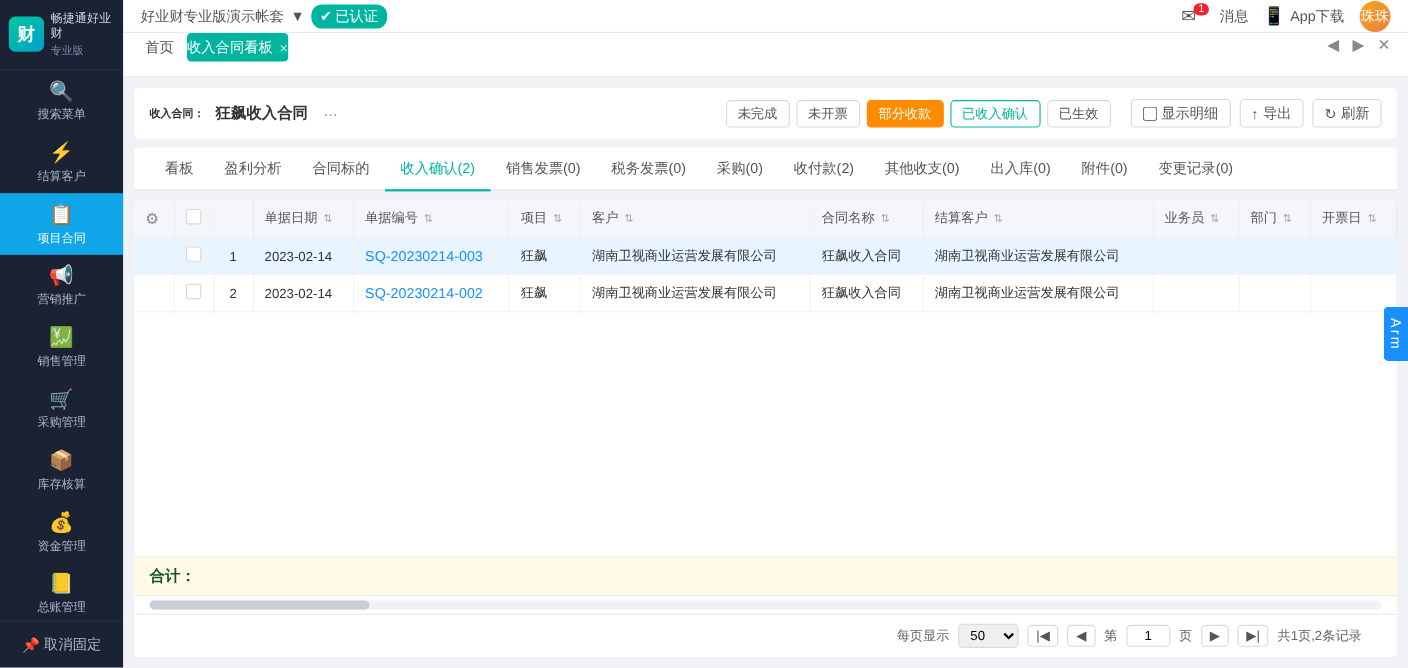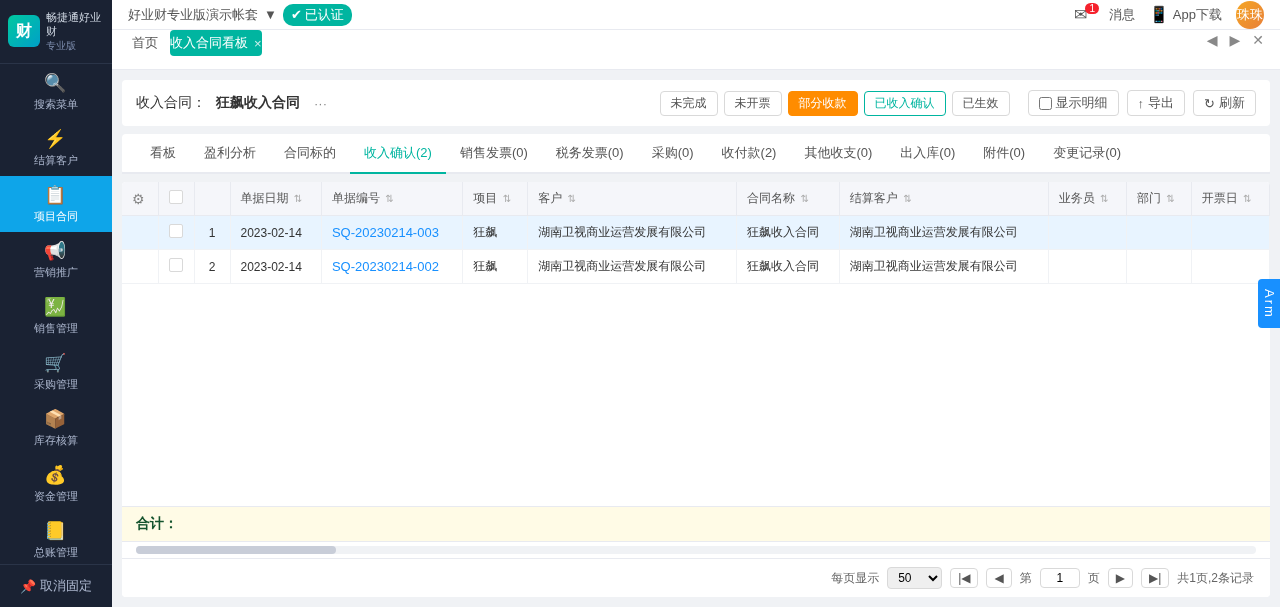--- a/index.html
+++ b/index.html
@@ -43,21 +43,21 @@
     .tabbar-tab-close { cursor: pointer; opacity: 0.8; }
     .tabbar-spacer { flex: 1; }
     .tabbar-nav { display: flex; gap: 4px; }
     .tabbar-nav-btn { cursor: pointer; color: #888; padding: 2px 4px; font-size: 14px; }
 
     
     .content { flex: 1; overflow: hidden; display: flex; flex-direction: column; background: #f0f2f5; padding: 10px; gap: 8px; }
 
     
     .contract-header { background: #fff; border-radius: 4px; padding: 10px 14px; display: flex; align-items: center; gap: 10px; flex-shrink: 0; }
-    .contract-title { font-size: 14px; color: #333; font-weight: 400; }
+    .contract-title { font-size: 10px; color: #333; font-weight: 700; }
     .contract-name { font-size: 14px; color: #333; font-weight: 600; }
     .contract-more { color: #888; cursor: pointer; padding: 0 4px; }
     .contract-statuses { display: flex; gap: 6px; margin-left: auto; }
     .status-btn { border: 1px solid #d9d9d9; border-radius: 4px; padding: 3px 10px; font-size: 12px; cursor: pointer; background: #fff; color: #555; }
     .status-btn.active-orange { background: #ff8c00; color: white; border-color: #ff8c00; }
     .status-btn.active-green { background: #fff; color: #00b5a0; border-color: #00b5a0; }
     .contract-right-actions { display: flex; gap: 8px; margin-left: 8px; }
     .action-btn { border: 1px solid #d9d9d9; border-radius: 4px; padding: 3px 10px; font-size: 12px; cursor: pointer; background: #fff; color: #555; display: flex; align-items: center; gap: 4px; }
 
     
@@ -84,21 +84,21 @@
     
     .table-footer { background: #fffbe6; border-top: 1px solid #e8eaf0; padding: 8px 14px; display: flex; align-items: center; gap: 8px; flex-shrink: 0; }
     .table-footer-label { color: #14532d; font-size: 14px; font-weight: 700; }
 
     
     .scrollbar-area { border-top: 1px solid #e8eaf0; padding: 4px 14px; background: #fff; }
     .scrollbar-track { height: 8px; background: #f0f2f5; border-radius: 4px; }
     .scrollbar-thumb { height: 8px; width: 200px; background: #c8cdd8; border-radius: 4px; }
 
     
-    .pagination { background: #fff; border-top: 1px solid #e8eaf0; padding: 8px 16px; display: flex; align-items: center; justify-content: flex-end; gap: 8px; flex-shrink: 0; }
+    .pagination { background: #fff; border-top: 1px solid #e8eaf0; padding: 8px 32px; display: flex; align-items: center; justify-content: flex-end; gap: 8px; flex-shrink: 0; }
     .pagination-label { color: #666; font-size: 12px; }
     .pagination-select { border: 1px solid #d9d9d9; border-radius: 4px; padding: 2px 6px; font-size: 12px; cursor: pointer; }
     .pagination-btn { border: 1px solid #d9d9d9; border-radius: 4px; padding: 2px 7px; font-size: 12px; cursor: pointer; background: white; color: #555; }
     .pagination-info { color: #666; font-size: 12px; }
     .pagination-page-input { border: 1px solid #d9d9d9; border-radius: 4px; padding: 2px 6px; font-size: 12px; width: 40px; text-align: center; }
 
     
     .right-sticky { position: fixed; right: 0; top: 50%; transform: translateY(-50%); background: #1890ff; color: white; width: 22px; border-radius: 4px 0 0 4px; display: flex; flex-direction: column; align-items: center; justify-content: center; padding: 10px 4px; cursor: pointer; font-size: 12px; writing-mode: vertical-rl; letter-spacing: 2px; }
 
     

